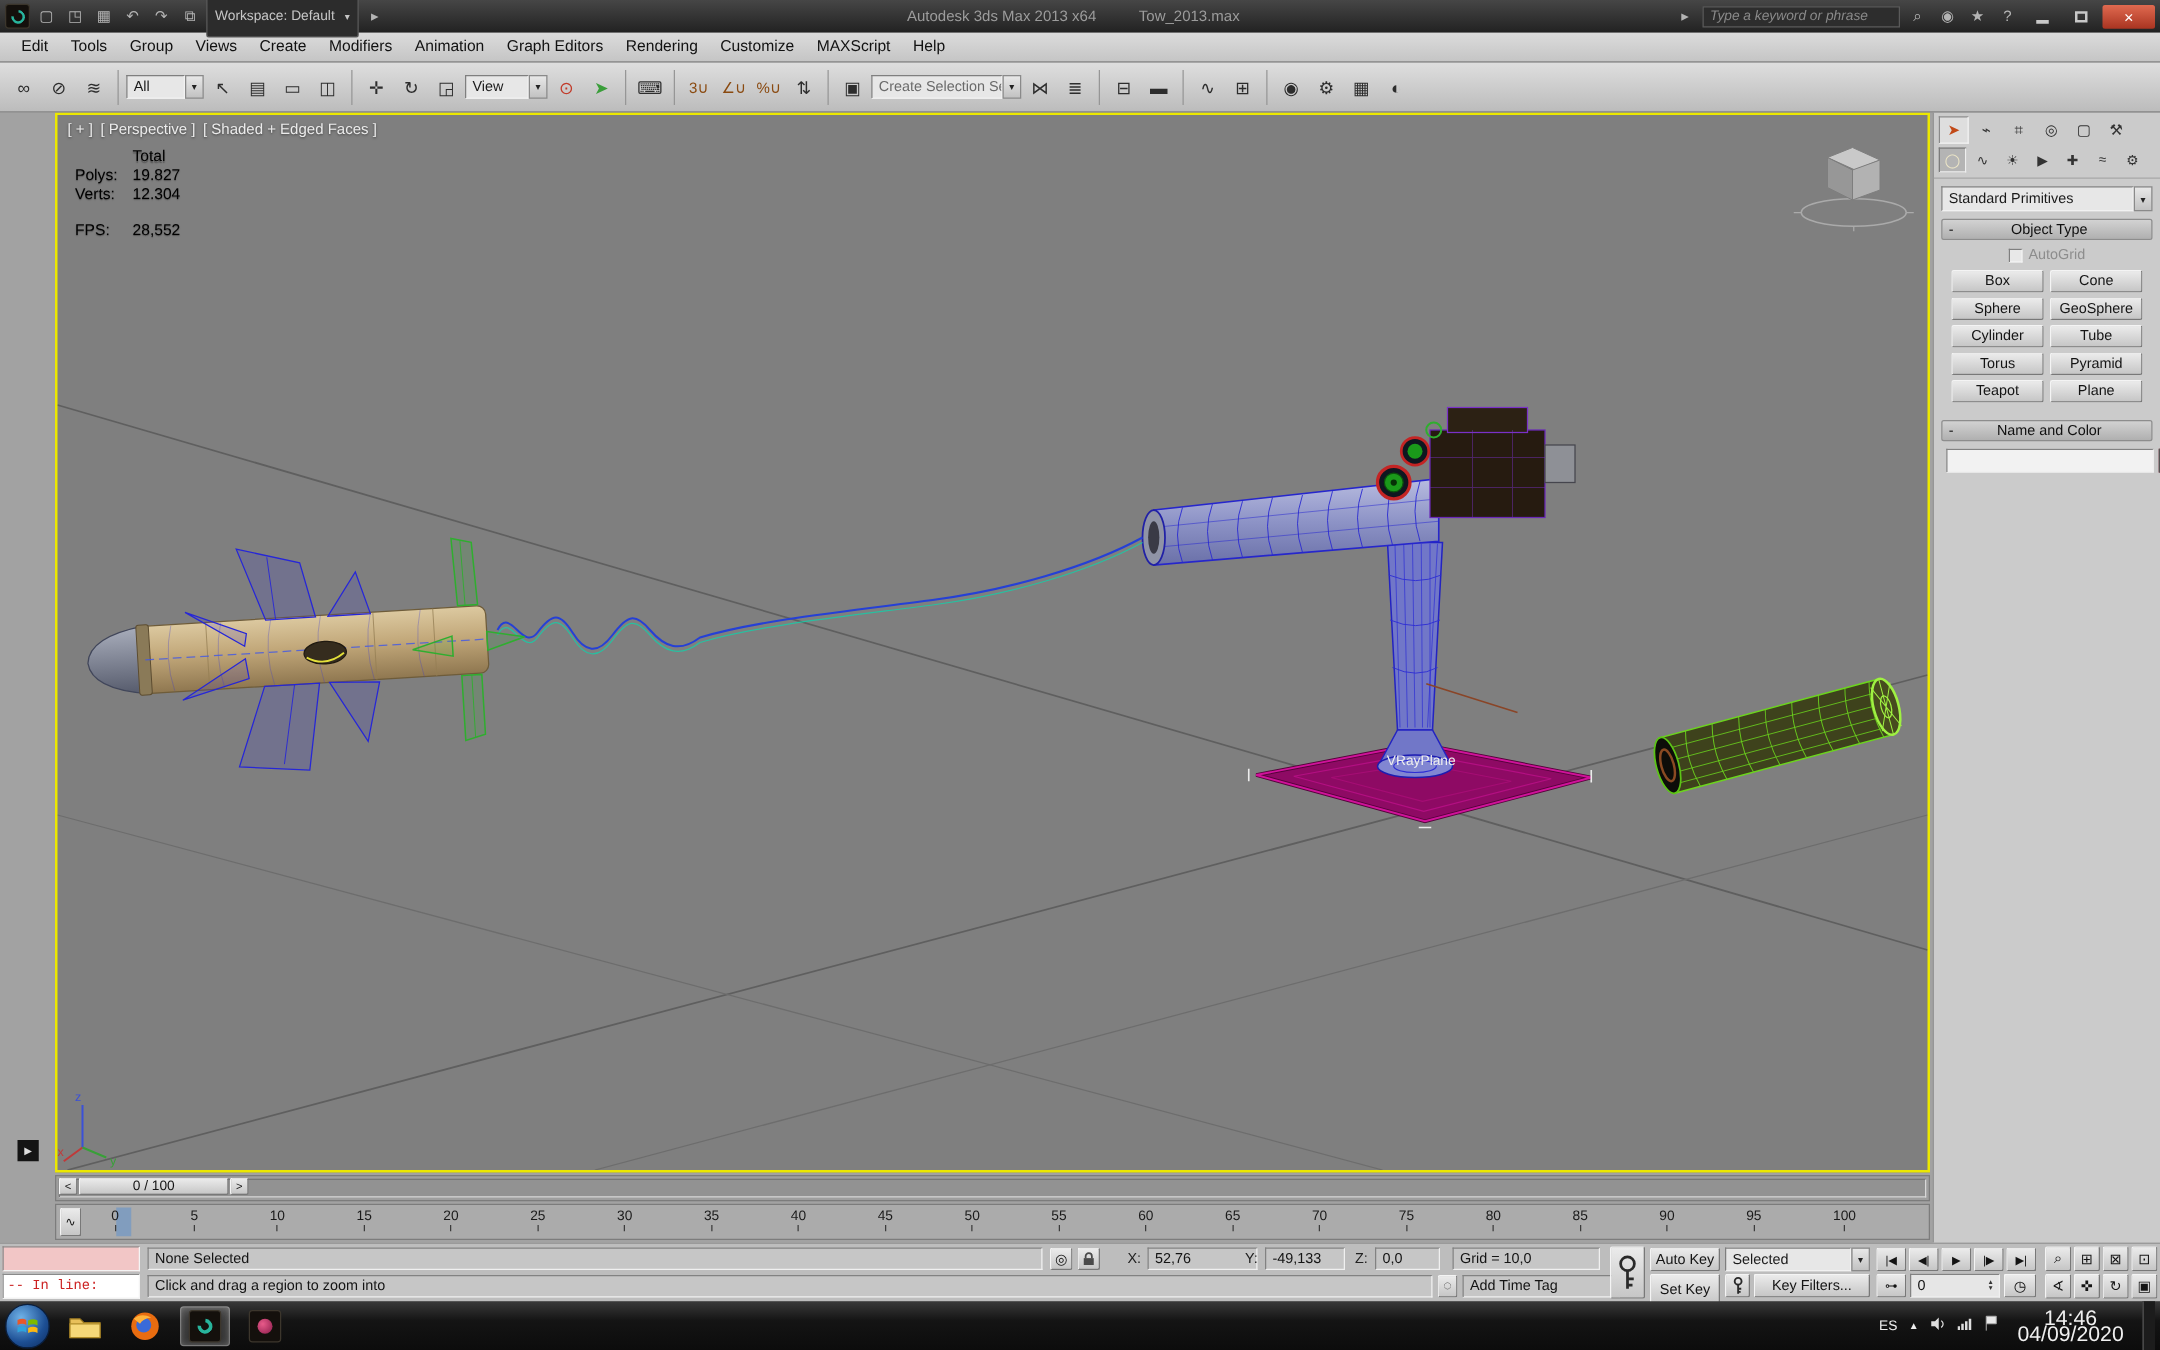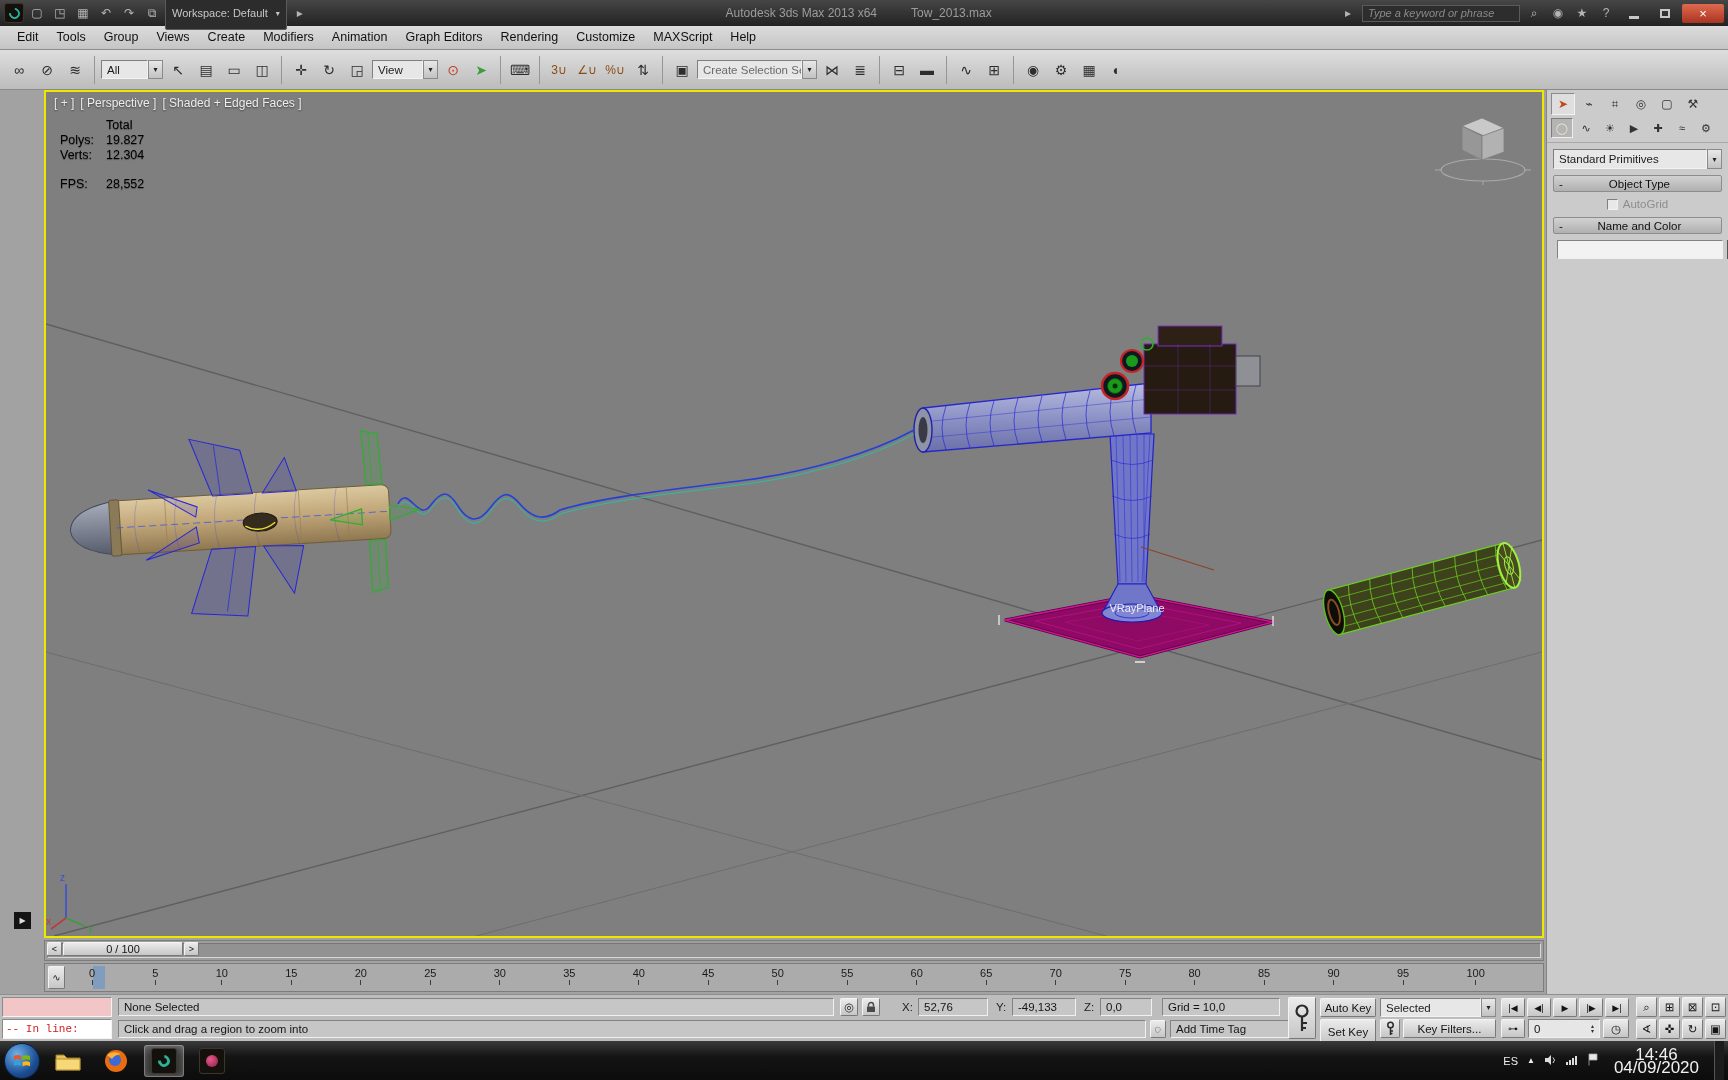--- a/index.html
+++ b/index.html
@@ -461,20 +461,32 @@
     </div>
     <div class="rollout">
       <div class="rollout-header">
         <span>-</span>
         <span class="ro-title">Object Type</span>
       </div>
       <div class="ag-row">
         <span class="chk"></span>
         <span>AutoGrid</span>
       </div>
+      <div class="ot-grid">
+        <span class="btn3d cp-btn">Box</span>
+        <span class="btn3d cp-btn">Cone</span>
+        <span class="btn3d cp-btn">Sphere</span>
+        <span class="btn3d cp-btn">GeoSphere</span>
+        <span class="btn3d cp-btn">Cylinder</span>
+        <span class="btn3d cp-btn">Tube</span>
+        <span class="btn3d cp-btn">Torus</span>
+        <span class="btn3d cp-btn">Pyramid</span>
+        <span class="btn3d cp-btn">Teapot</span>
+        <span class="btn3d cp-btn">Plane</span>
+      </div>
     </div>
     <div class="rollout">
       <div class="rollout-header">
         <span>-</span>
         <span class="ro-title">Name and Color</span>
       </div>
       <div style="display:flex;gap:4px;padding:6px 4px">
         <input class="field" style="flex: 1 1 0%; height: 19px; background: rgb(242, 242, 242);">
         <span style="width: 22px; height: 19px; border: 1px solid rgb(85, 85, 85); background-color: rgb(140, 28, 54);"></span>
       </div>
@@ -593,21 +605,21 @@
     <span class="btn3d" style="position:absolute;left:840px;top:3px;width:18px;height:18px">
         <span>◎</span>
       </span>
     <span class="btn3d" style="position:absolute;left:862px;top:3px;width:18px;height:18px">
       <svg width="10" height="12" viewBox="0 0 10 12">
           <rect x="1" y="5.5" width="8" height="5.5" fill="#4a4a4a"></rect>
           <path d="M2.5 5.5 V4 a2.5 2.5 0 0 1 5 0 v1.5" fill="none" stroke="#4a4a4a" stroke-width="1.4"></path>
         </svg>
     </span>
     <span class="coord-label" style="left:902px">X:</span>
-    <div class="field" style="position:absolute;left:918px;top:3px;width:70px;height:18px">
+    <div class="field" style="position:absolute;left:918px;top:3px;width:88px;height:18px">
         <span>52,76</span>
       </div>
     <span class="coord-label" style="left:996px">Y:</span>
     <div class="field" style="position:absolute;left:1012px;top:3px;width:64px;height:18px">
         <span>-49,133</span>
       </div>
     <span class="coord-label" style="left:1084px">Z:</span>
     <div class="field" style="position:absolute;left:1100px;top:3px;width:52px;height:18px">
         <span>0,0</span>
       </div>

